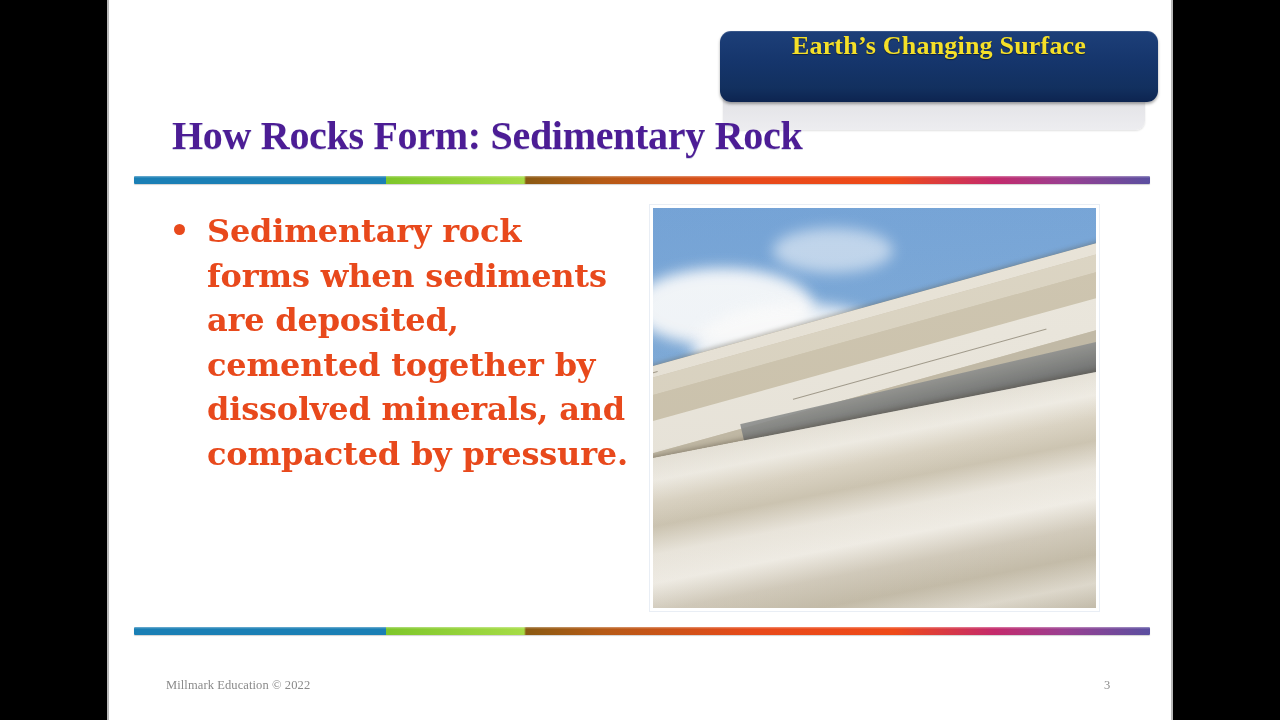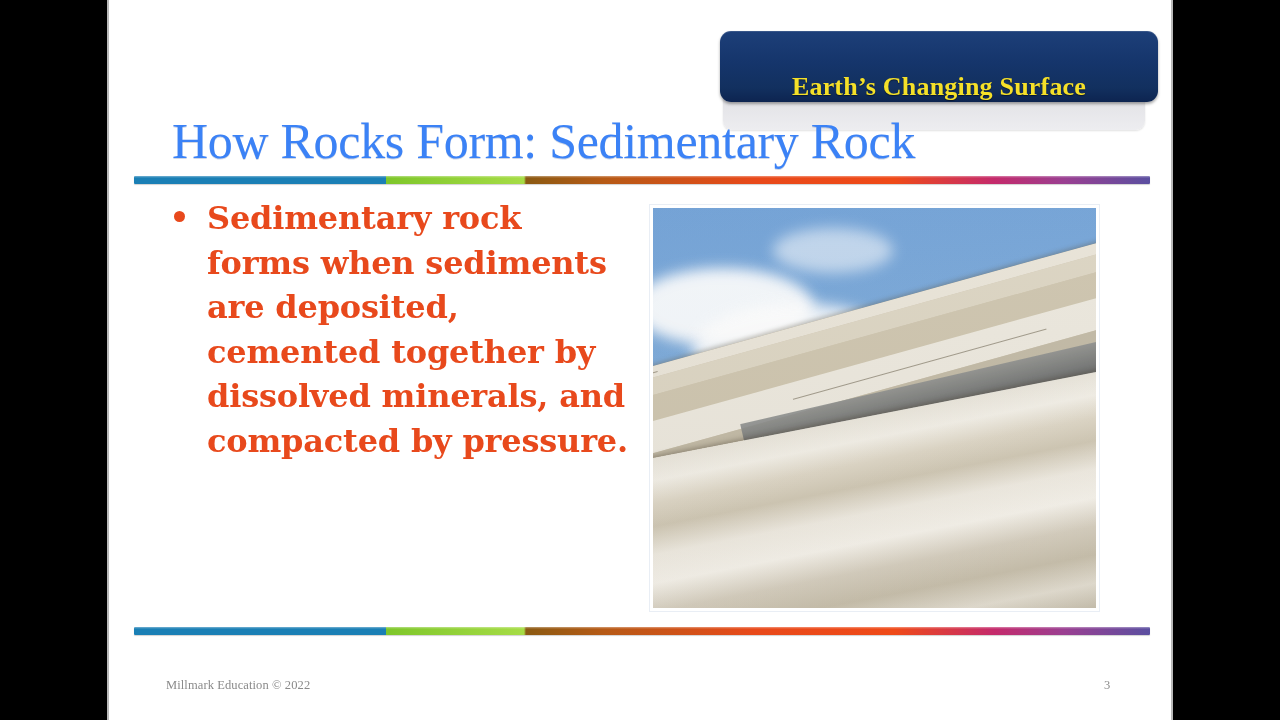--- a/index.html
+++ b/index.html
@@ -28,36 +28,36 @@
     background:linear-gradient(180deg,#d8d8dc 0%,#e2e2e6 55%,#ededf0 100%);
     border-radius:9px;
     box-shadow:0 1px 2px rgba(0,0,0,.12);
   }
   #banner {
     position:absolute; left:611px; top:31px;
     width:438px; height:71px;
     background:linear-gradient(180deg,#1d3f79 0%,#15356b 45%,#12305f 80%,#0d2450 100%);
     border-radius:11px;
     box-shadow:0 2px 3px rgba(0,0,0,.35), inset 0 1px 0 rgba(255,255,255,.12);
-    display:flex; align-items:flex-end; justify-content:center;
+    display:flex; align-items:flex-start; justify-content:center;
   }
   #banner-title {
     color:#f5e029;
     font-size:26px; font-weight:bold;
     letter-spacing:.2px;
     text-shadow:0 1px 1px rgba(0,0,0,.45);
     white-space:nowrap;
   }
 
   
   #slide-title {
     position:absolute; left:63px; top:112px;
     width:990px;
-    color:#3b82f6;
-    font-size:50px; font-weight:normal;
+    color:#4c1d95;
+    font-size:40px; font-weight:bold;
     letter-spacing:-.3px;
     white-space:nowrap;
     text-shadow:0 1px 0 rgba(120,140,180,.35);
   }
 
   
   .rule {
     position:absolute; left:25px;
     width:1016px; height:8px;
     border-radius:1px;
@@ -73,21 +73,21 @@
   }
   .rule::after {
     content:""; position:absolute; left:0; top:0; right:0; height:2px;
     background:linear-gradient(180deg,rgba(255,255,255,.40),rgba(255,255,255,0));
   }
   #rule-top    { top:176px; }
   #rule-bottom { top:627px; }
 
   
   #body-block {
-    position:absolute; left:55px; top:196px;
+    position:absolute; left:55px; top:209px;
     width:470px;
   }
   #bullet-row { display:flex; align-items:flex-start; }
   #bullet-dot {
     flex:0 0 auto;
     width:11px; height:11px; border-radius:50%;
     background:#e8491c;
     margin:15px 22px 0 10px;
   }
   #bullet-text {

